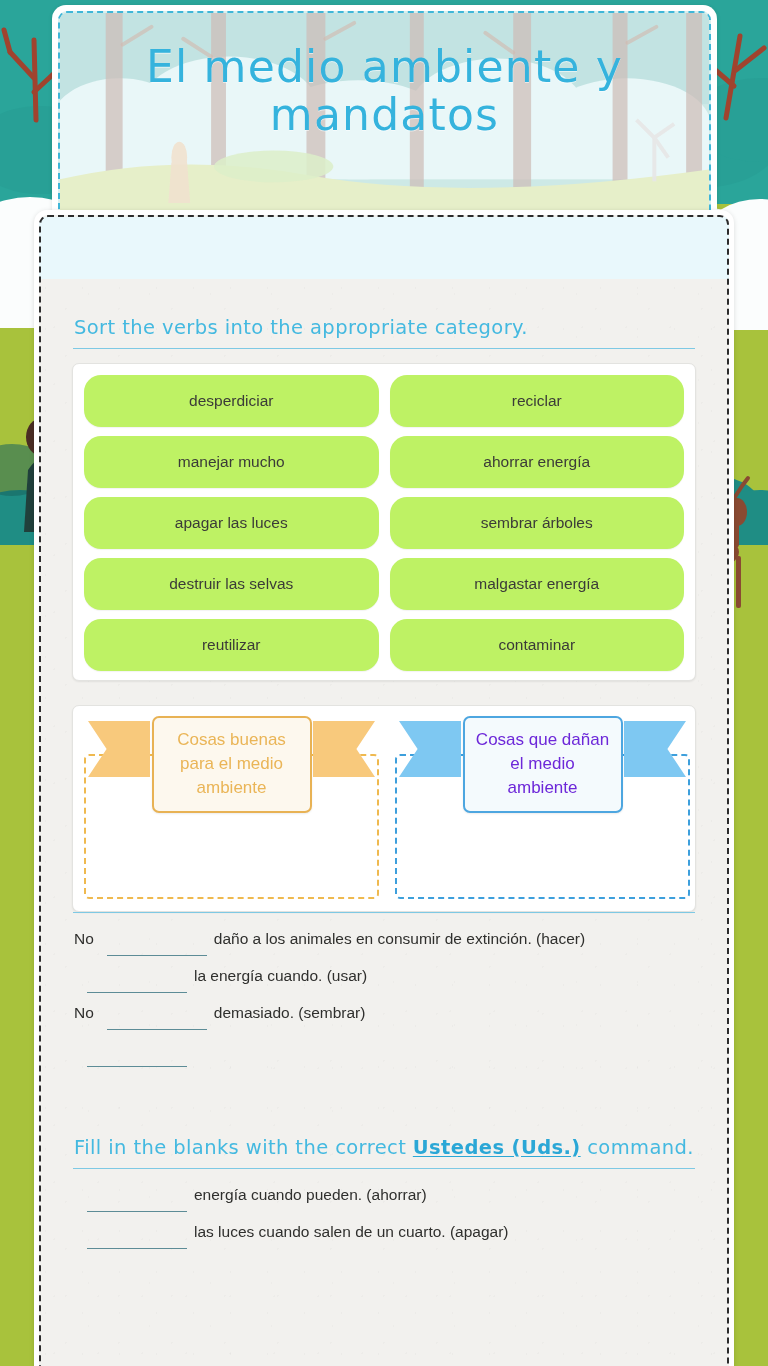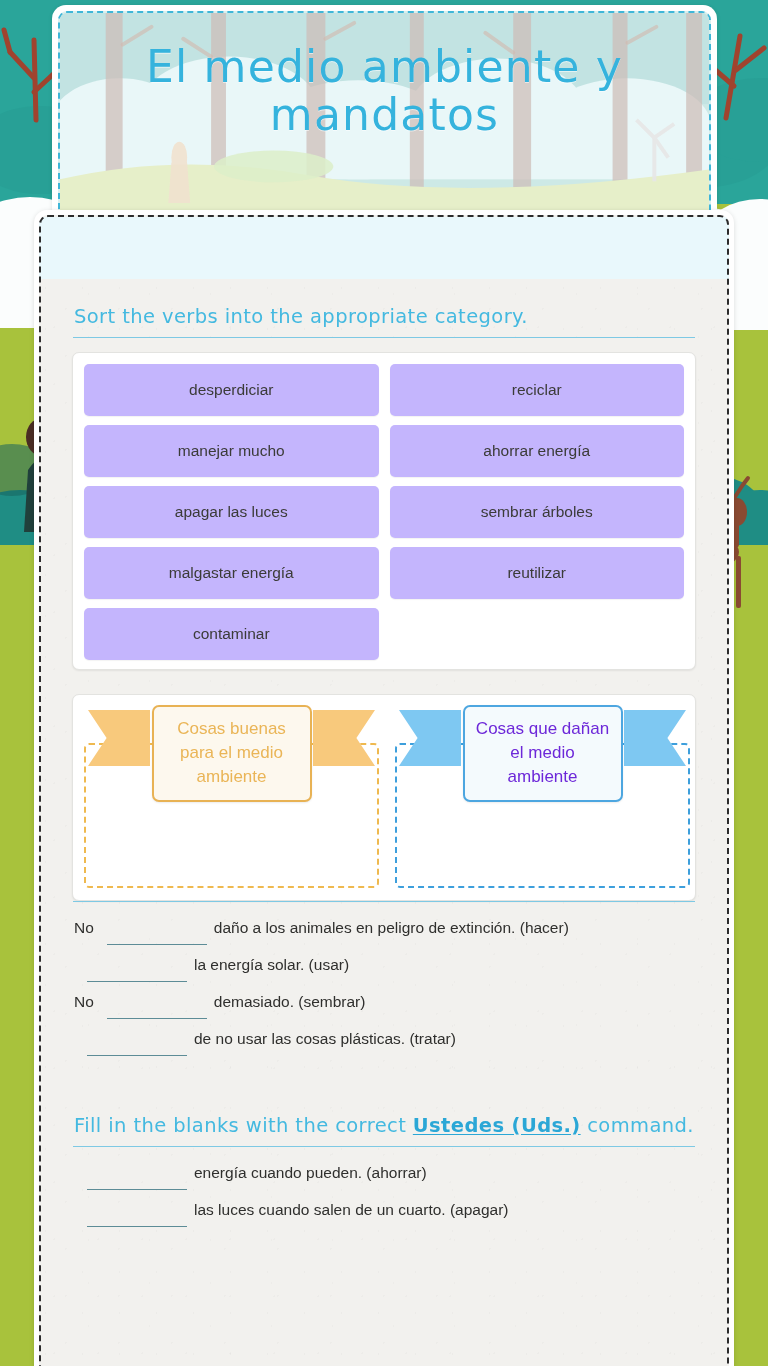--- a/index.html
+++ b/index.html
@@ -113,43 +113,43 @@
     padding: 62px 31px 0 31px;
   }
 
   
   .q-head {
     font-family: "DejaVu Sans", sans-serif;
     color: #44b9e0;
     font-size: 19.5px;
     line-height: 1.28;
     letter-spacing: .4px;
-    padding: 26px 2px 7px 2px;
+    padding: 37px 2px 7px 2px;
   }
   .q-head u { text-decoration: underline; text-underline-offset: 2px; font-weight: bold; color:#2ba7d6; }
   .q-rule {
     height: 0;
     border-top: 1.6px solid #7ec9e4;
     margin: 0 1px 14px 1px;
   }
 
   
   .tile-bank {
     background: #ffffff;
     border: 1px solid #e3e3e0;
     border-radius: 7px;
     box-shadow: 0 1px 2px rgba(0,0,0,.07);
     padding: 11px 11px 9px 11px;
     display: grid;
     grid-template-columns: 1fr 1fr;
     gap: 9px 11px;
   }
   .tile {
-    background: #c4b5fd;
-    border-radius: 5px;
+    background: #bef264;
+    border-radius: 17px;
     height: 52px;
     display: flex;
     align-items: center;
     justify-content: center;
     color: #3b3b38;
     font-size: 15.5px;
     box-shadow: 0 1px 1px rgba(0,0,0,.05);
     cursor: grab;
   }
 
@@ -367,20 +367,21 @@
         </div>
         <div class="q-rule"></div>
 
         <div class="tile-bank">
           <div class="tile">desperdiciar</div>
           <div class="tile">reciclar</div>
           <div class="tile">manejar mucho</div>
           <div class="tile">ahorrar energía</div>
           <div class="tile">apagar las luces</div>
           <div class="tile">sembrar árboles</div>
+          <div class="tile">destruir las selvas</div>
           <div class="tile">malgastar energía</div>
           <div class="tile">reutilizar</div>
           <div class="tile">contaminar</div>
         </div>
 
         <div class="dropzone-wrap">
 
           <div class="dz orange">
             <div class="ribbon">
               <div class="tail left"></div>
@@ -400,36 +401,35 @@
           </div>
 
         </div>
 
         <div class="q-rule"></div>
 
         <div class="fib-list">
           <div class="fib-row">
             <span class="pre">No</span>
             <input class="fib-blank" type="text" value="" style="">
-            <span class="post">daño a los animales en peligro de extinción. (hacer)</span>
+            <span class="post">daño a los animales en consumir de extinción. (hacer)</span>
           </div>
           <div class="fib-row">
             <span class="pre"></span>
             <input class="fib-blank" type="text" value="" style="">
-            <span class="post">la energía solar. (usar)</span>
+            <span class="post">la energía cuando. (usar)</span>
           </div>
           <div class="fib-row">
             <span class="pre">No</span>
             <input class="fib-blank" type="text" value="" style="">
             <span class="post">demasiado. (sembrar)</span>
           </div>
           <div class="fib-row">
             <span class="pre"></span>
             <input class="fib-blank" type="text" value="" style="">
-            <span class="post">de no usar las cosas plásticas. (tratar)</span>
           </div>
         </div>
 
         <div class="spacer-sm"></div>
 
         <div class="q-head">
           <span>Fill in the blanks with the correct </span><u>Ustedes (Uds.)</u><span> command.</span>
         </div>
         <div class="q-rule"></div>
 

